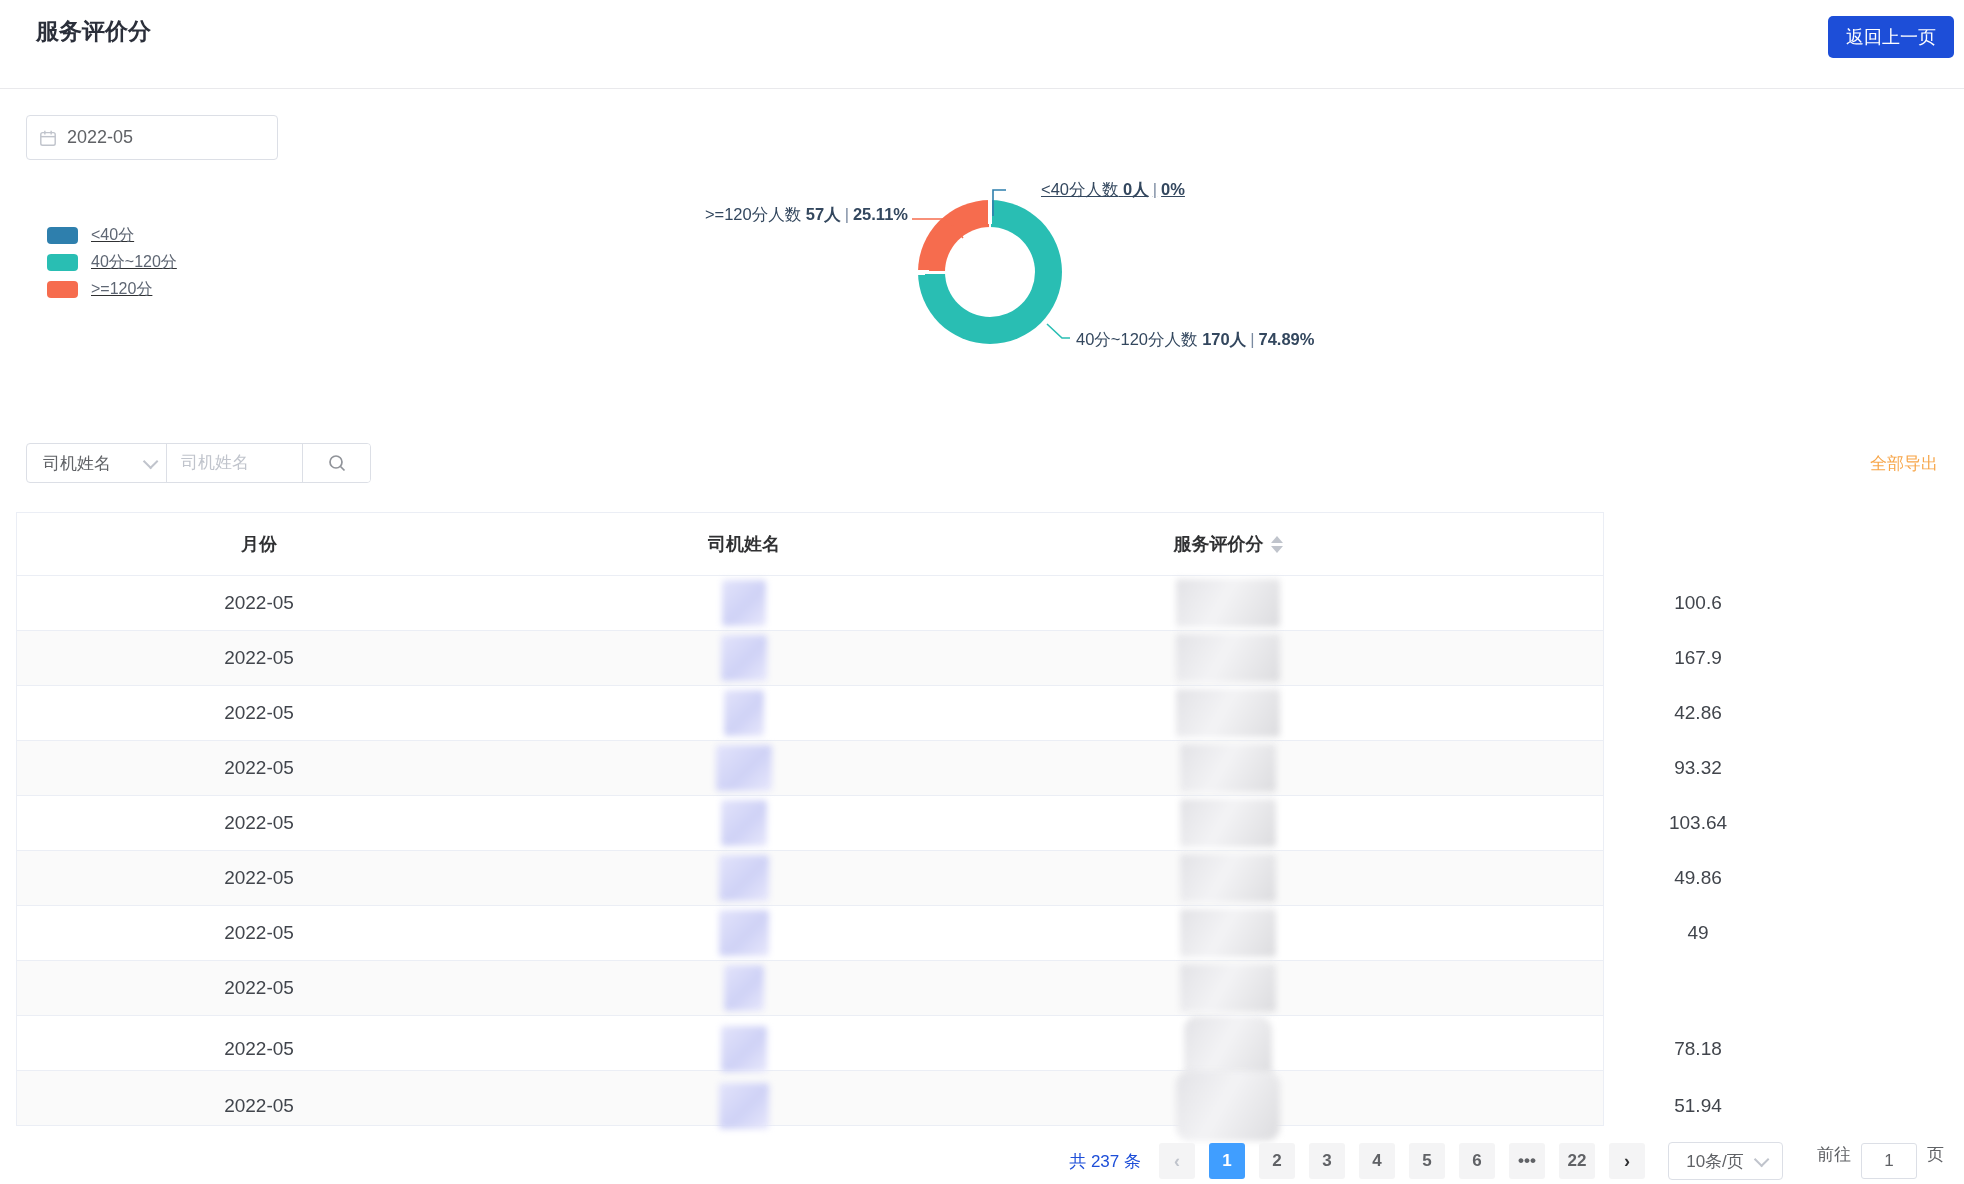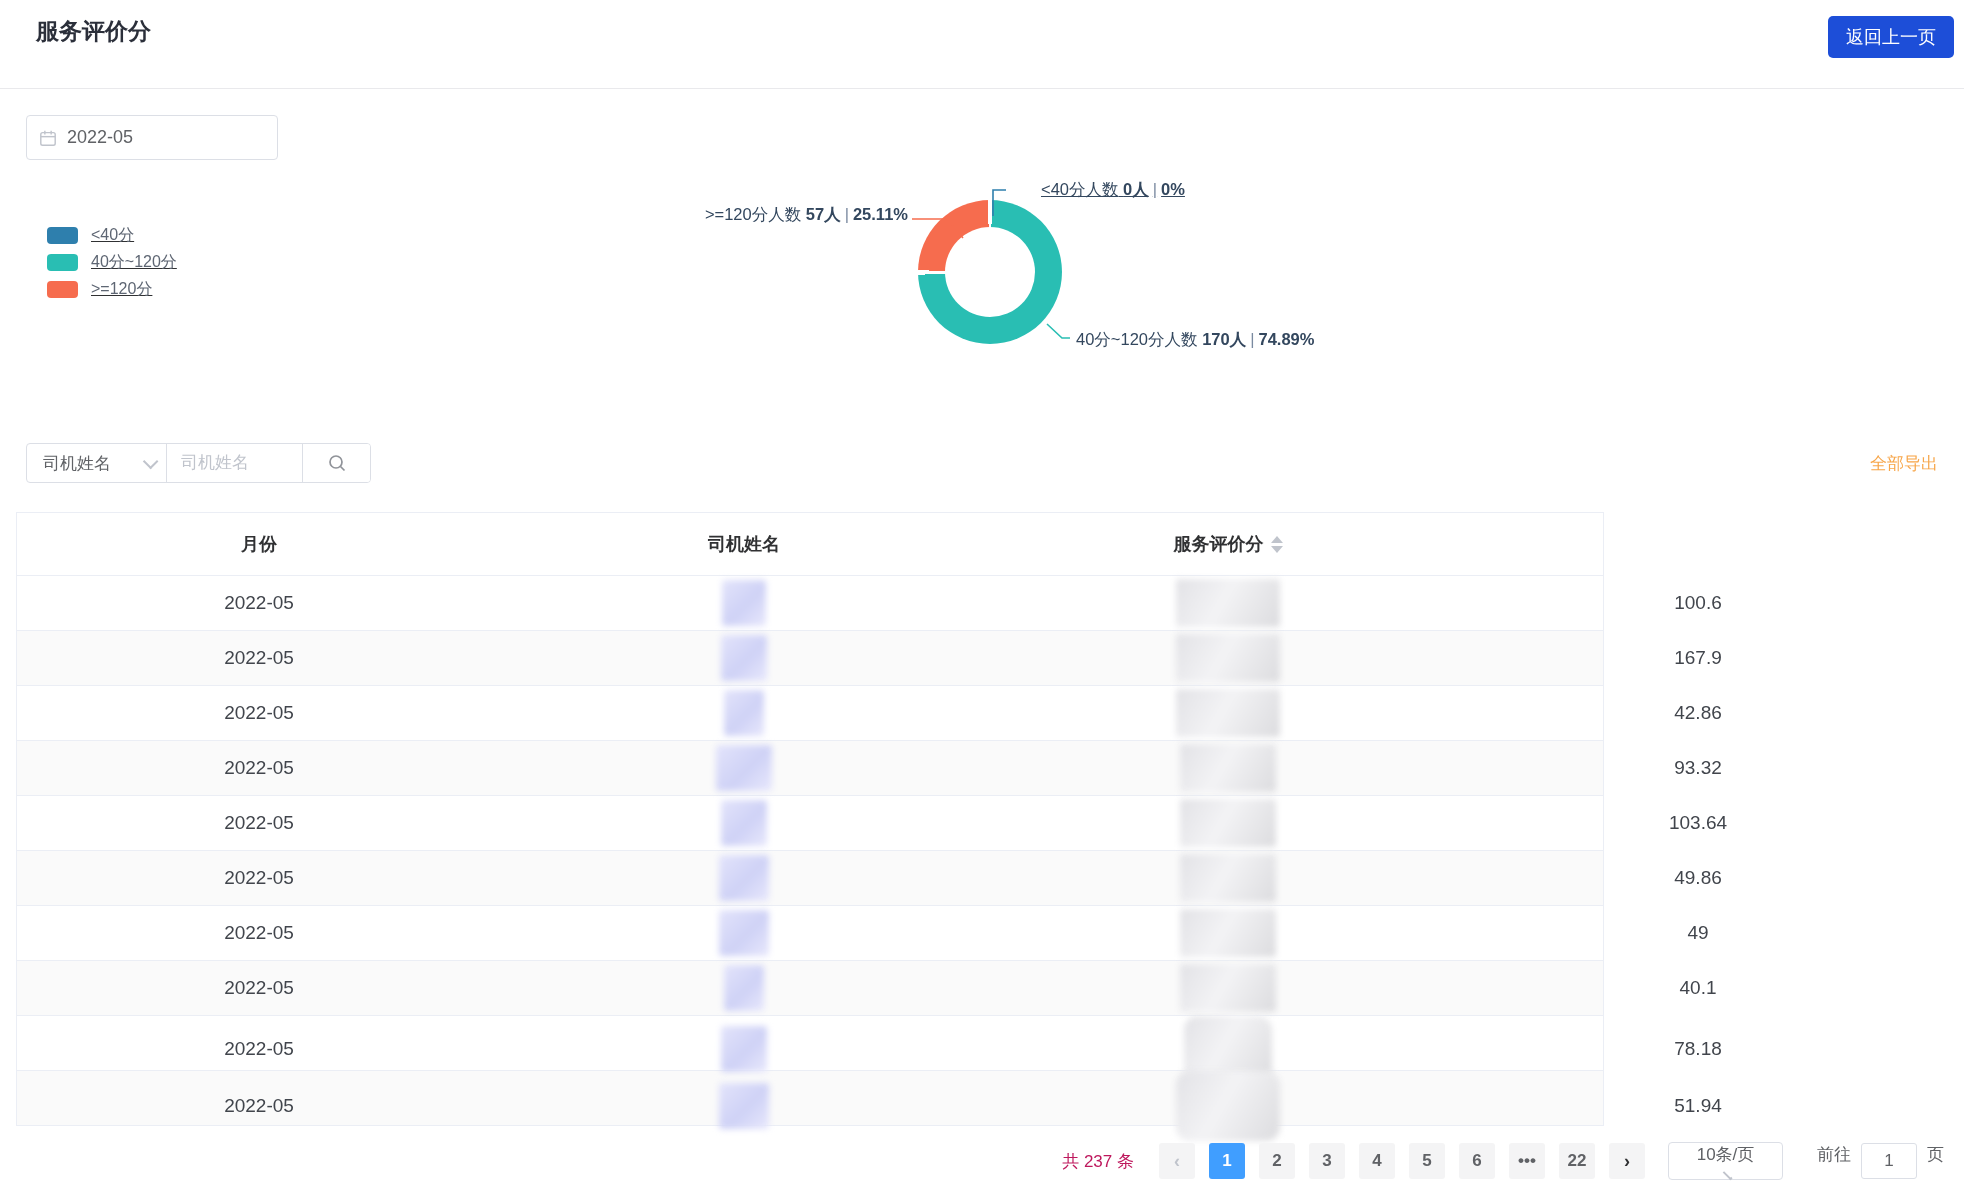--- a/index.html
+++ b/index.html
@@ -66,30 +66,30 @@
   .sort-caret .up { border-bottom:7px solid #c0c4cc; margin-bottom:3px; }
   .sort-caret .down { border-top:7px solid #c0c4cc; }
 
   .blob { border-radius:3px; filter:blur(3px); }
   .blob-driver { background:linear-gradient(135deg,#e3e4fb 0%,#cfd2f6 55%,#e8e8fc 100%); height:46px; }
   .blob-plate  { background:linear-gradient(120deg,#e2e2e6 0%,#f3f3f5 45%,#dcdcdf 100%); height:48px; }
 
   
   .pagination { position:absolute; left:26px; top:1142px; width:1918px; height:38px; display:flex;
     align-items:center; justify-content:flex-end; gap:0; }
-  .pg-total { font-size:17px; color:#be185d; margin-right:18px; }
+  .pg-total { font-size:17px; color:#1d4ed8; margin-right:11px; }
   .pg-btn { min-width:36px; height:36px; margin:0 7px; border:none; border-radius:3px; background:#f4f4f5;
     color:#606266; font-size:17px; font-weight:bold; cursor:pointer; font-family:inherit;
     display:inline-flex; align-items:center; justify-content:center; }
   .pg-btn.active { background:#409EFF; color:#fff; }
   .pg-arrow { font-weight:bold; font-size:18px; }
   .pg-arrow.prev { color:#c0c4cc; }
   .pg-arrow.next { color:#303133; }
   .pg-size { width:115px; height:38px; border:1px solid #dcdfe6; border-radius:4px; margin:0 8px 0 16px;
-    display:flex; align-items:center; justify-content:center; gap:10px; cursor:pointer; background:#fff;flex-direction:column; }
+    display:flex; align-items:center; justify-content:center; gap:10px; cursor:pointer; background:#fff; }
   .pg-size .sel-text { font-size:17px; color:#606266; }
   .pg-goto { display:flex; align-items:flex-start; margin-left:26px; font-size:17px; color:#606266; gap:10px; }
   .pg-goto input { width:56px; height:36px; border:1px solid #dcdfe6; border-radius:3px; text-align:center;
     font-size:17px; color:#606266; outline:none; font-family:inherit; }
 </style>
 </head>
 <body>
 
 <div class="page">
 
@@ -281,23 +281,20 @@
 
     <div class="t-row t-body-row striped">
       <div class="t-cell">
             <span class="cell-month">2022-05</span>
           </div>
       <div class="t-cell">
             <span class="blob blob-driver" style="width: 40px;"></span>
           </div>
       <div class="t-cell">
             <span class="blob blob-plate" style="width: 96px; height: 48px;"></span>
-          </div>
-      <div class="t-cell">
-            <span class="cell-score">40.1</span>
           </div>
     </div>
 
     <div class="t-row t-body-row">
       <div class="t-cell">
             <span class="cell-month">2022-05</span>
           </div>
       <div class="t-cell">
             <span class="blob blob-driver" style="width: 46px;"></span>
           </div>

